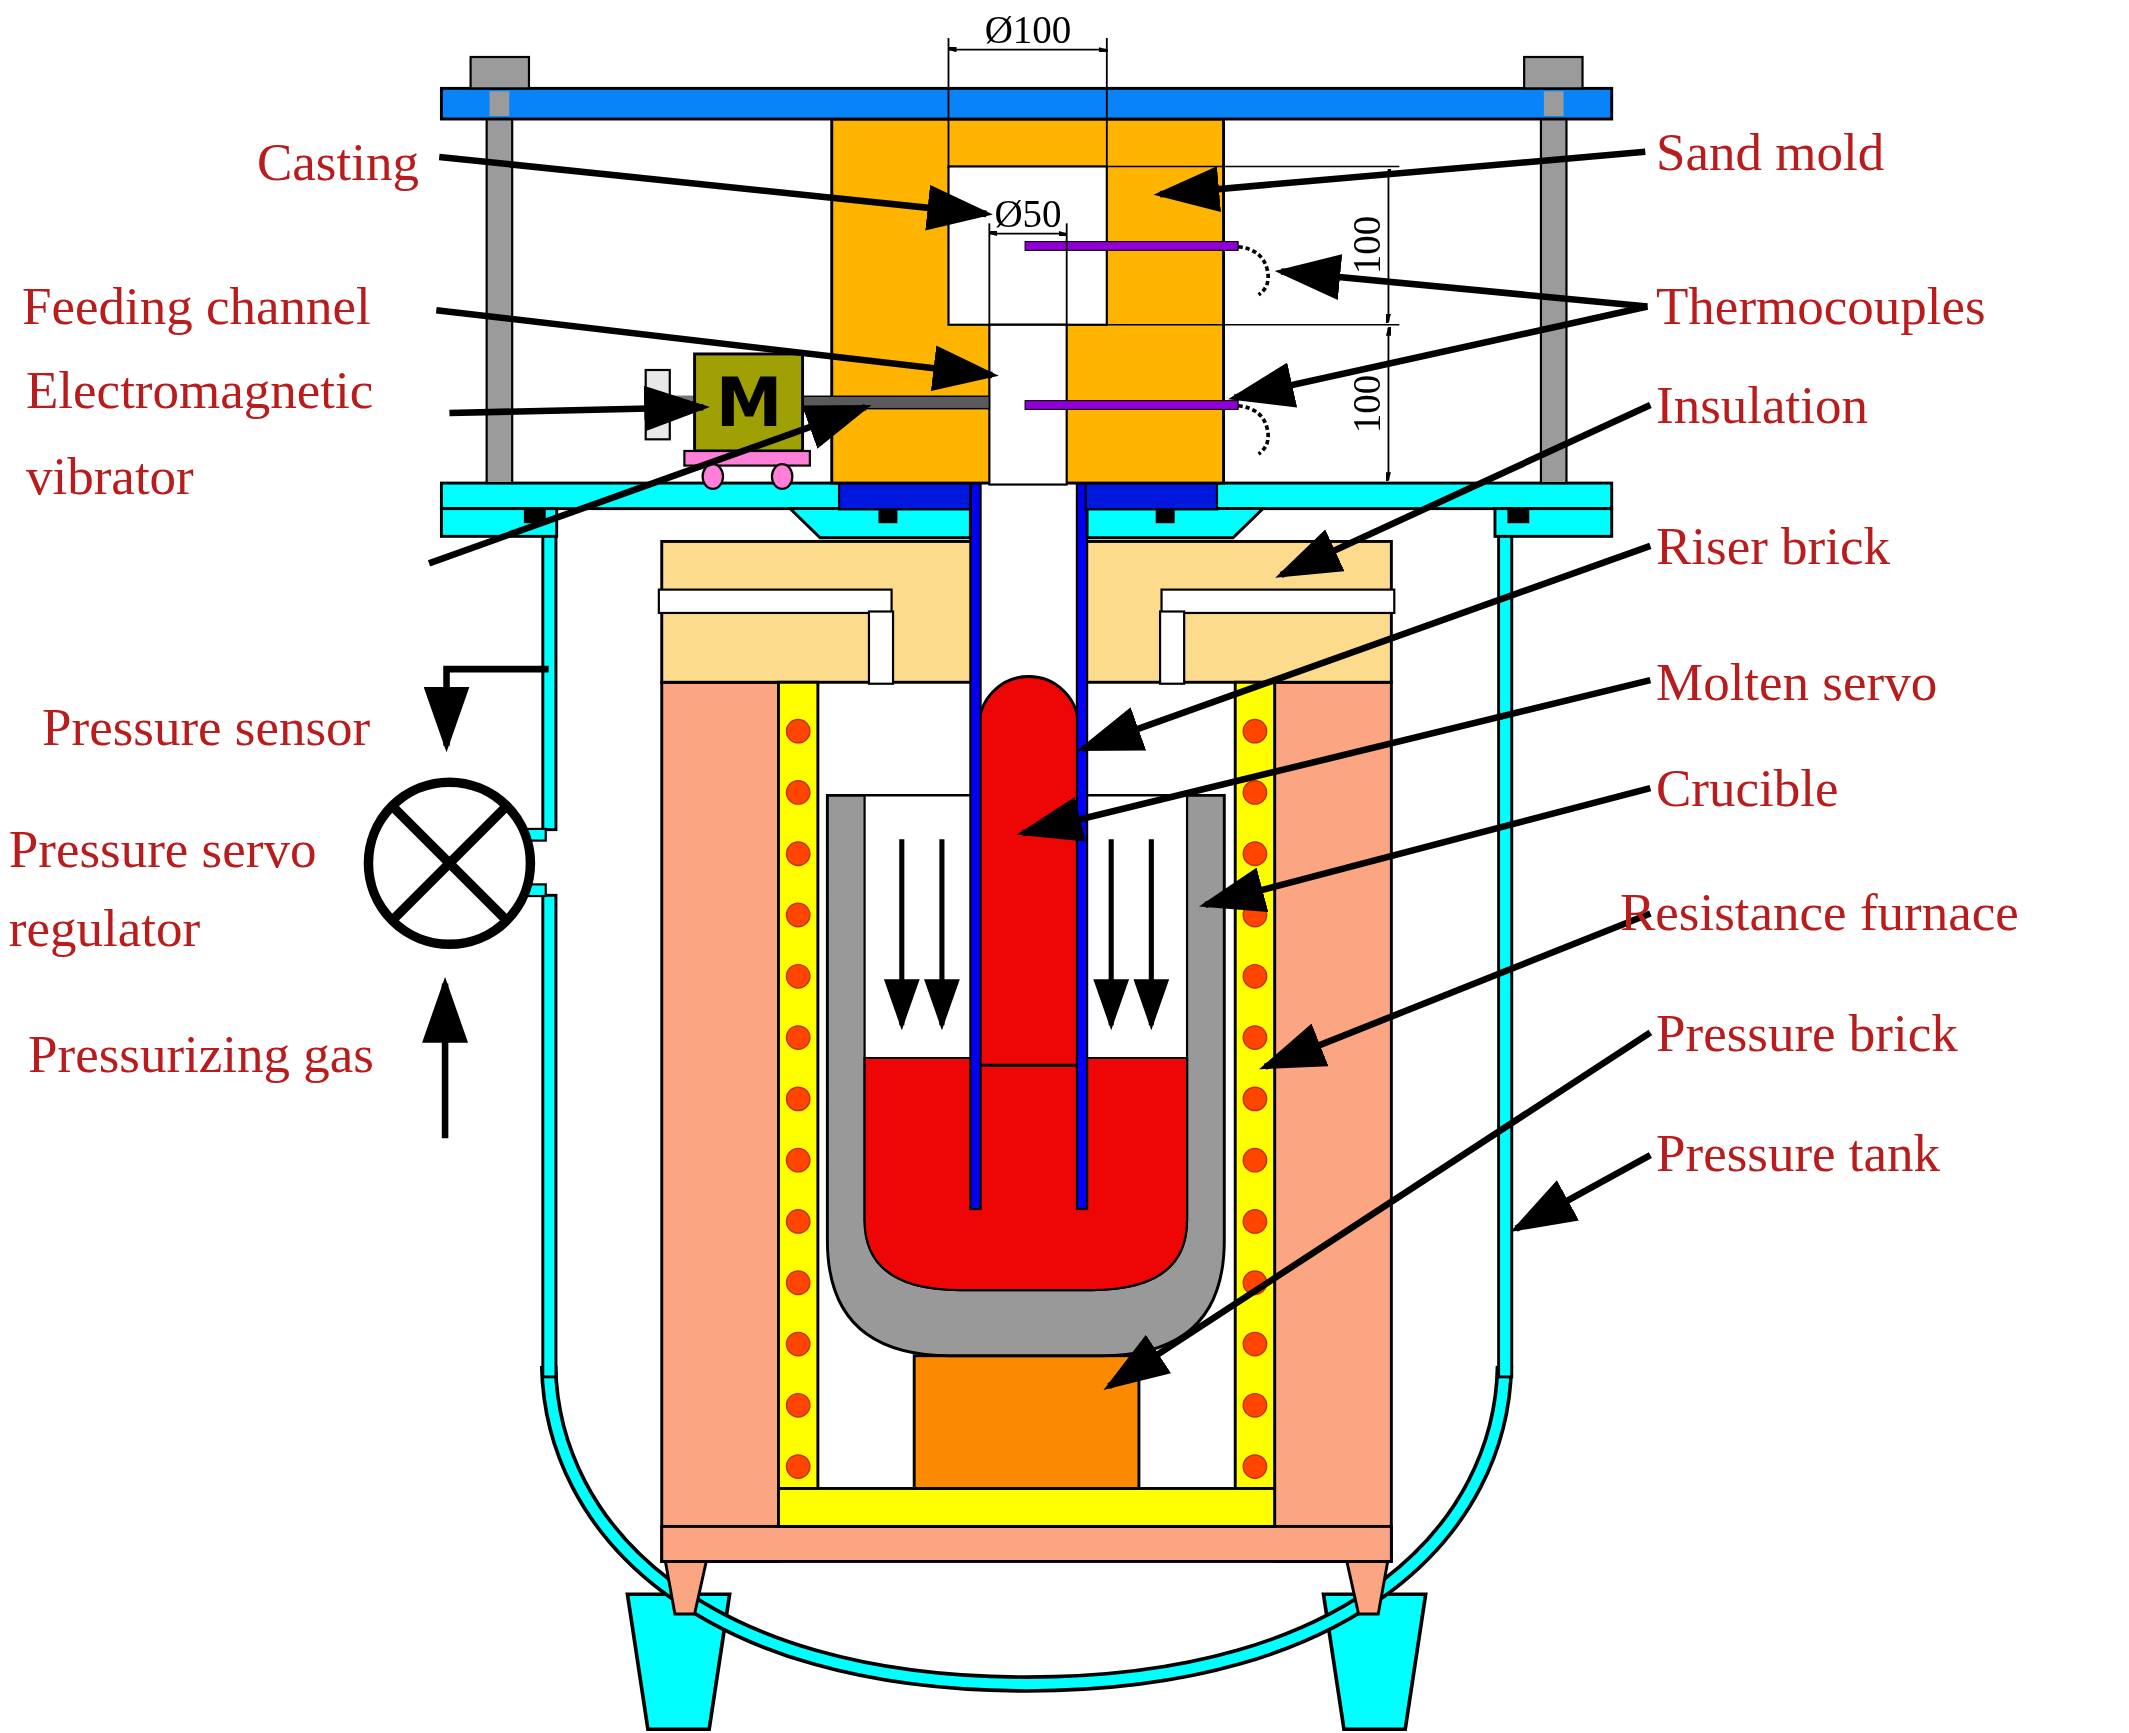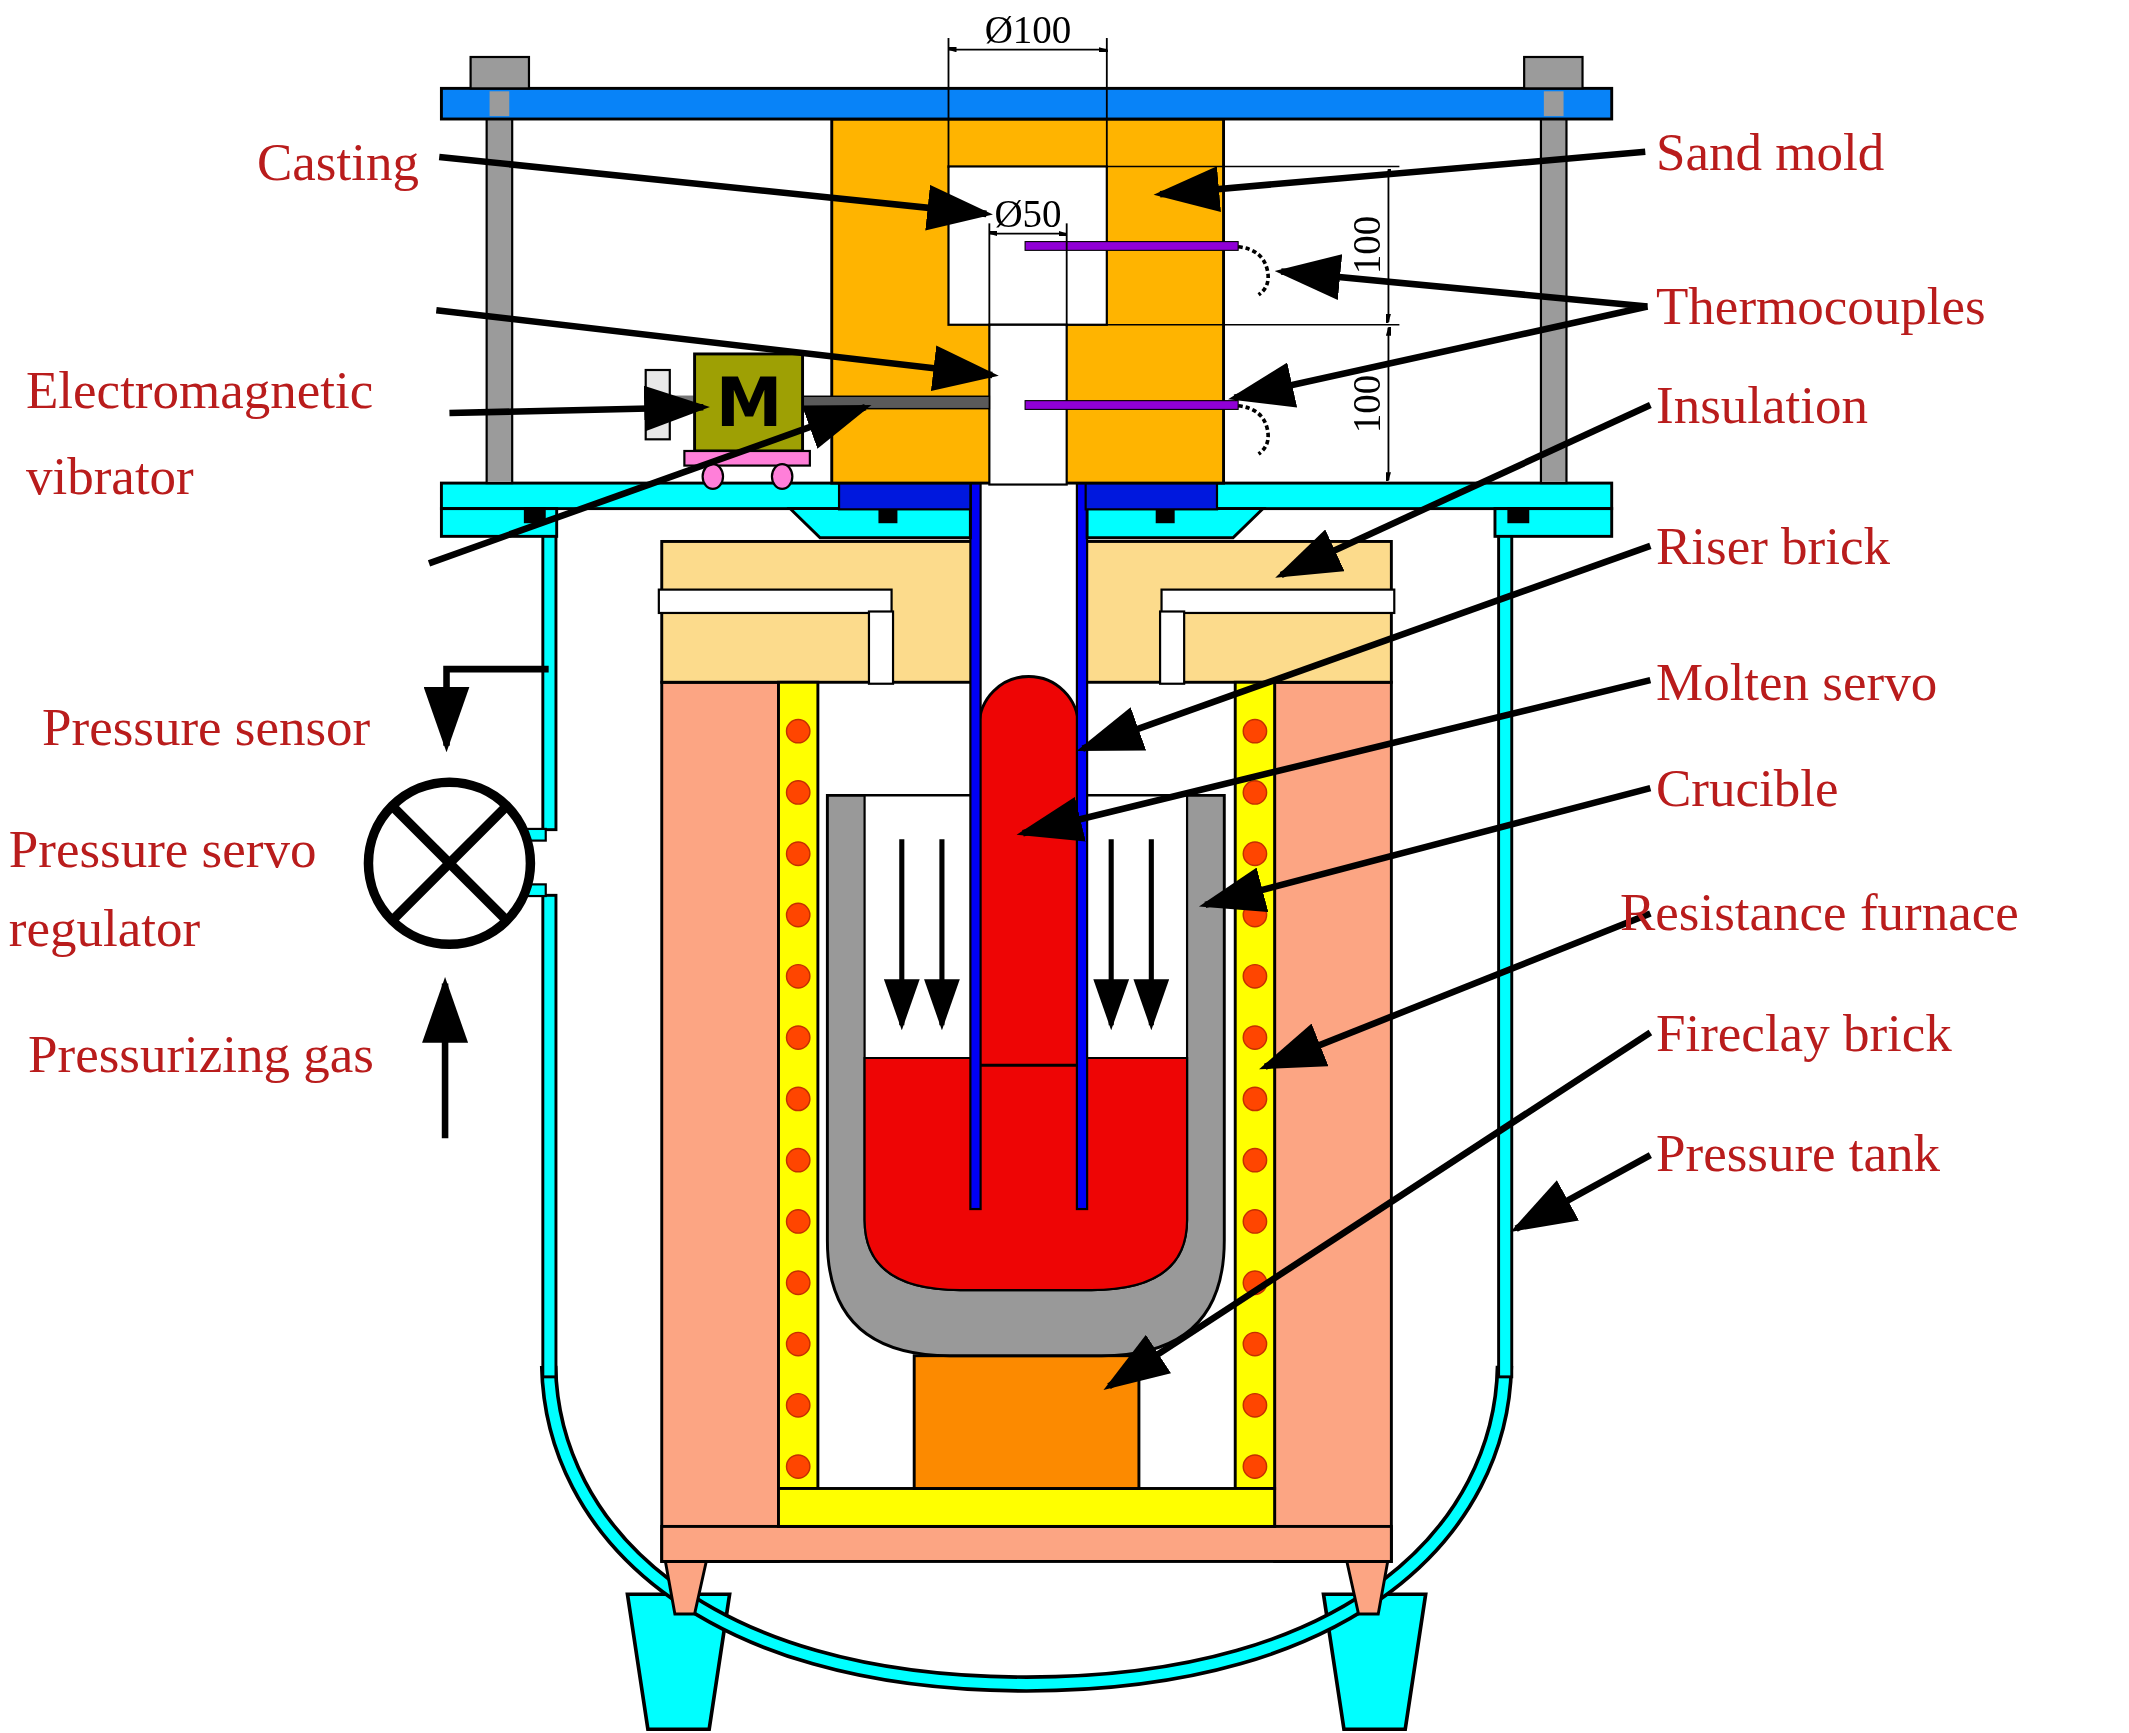--- a/index.html
+++ b/index.html
@@ -203,35 +203,36 @@
     <line x1="2262" y1="748" x2="1484" y2="1026" marker-end="url(#ah)"></line>
     <line x1="2262" y1="932" x2="1402" y2="1142" marker-end="url(#ah)"></line>
     <line x1="2262" y1="1080" x2="1652" y2="1240" marker-end="url(#ah)"></line>
     <line x1="2262" y1="1252" x2="1734" y2="1462" marker-end="url(#ah)"></line>
     <line x1="2262" y1="1415" x2="1520" y2="1900" marker-end="url(#ah)"></line>
     <line x1="2262" y1="1583" x2="2078" y2="1684" marker-end="url(#ah)"></line>
   </g>
 </svg>
 
 <div class="lbl" style="left:257px; top:162px">Casting</div>
+<div class="lbl" style="left:22px;  top:306px">Feeding channel</div>
 <div class="lbl" style="left:26px;  top:390px">Electromagnetic</div>
 <div class="lbl" style="left:26px;  top:476px">vibrator</div>
 <div class="lbl" style="left:8.8px;  top:849px">Pressure servo</div>
 <div class="lbl" style="left:42px;  top:727px">Pressure sensor</div>
 <div class="lbl" style="left:8.8px;  top:928px">regulator</div>
 <div class="lbl" style="left:28px;  top:1054px">Pressurizing gas</div>
 
 <div class="lbl" style="left:1656px; top:152px">Sand mold</div>
 <div class="lbl" style="left:1656px; top:306px">Thermocouples</div>
 <div class="lbl" style="left:1656px; top:405px">Insulation</div>
 <div class="lbl" style="left:1656px; top:546px">Riser brick</div>
 <div class="lbl" style="left:1656px; top:682px">Molten servo</div>
 <div class="lbl" style="left:1656px; top:788px">Crucible</div>
 <div class="lbl" style="left:1620px; top:912px">Resistance furnace</div>
-<div class="lbl" style="left:1656px; top:1033px">Fireclay brick</div>
+<div class="lbl" style="left:1656px; top:1033px">Pressure brick</div>
 <div class="lbl" style="left:1656px; top:1153px">Pressure tank</div>
 
 <div class="dim" style="left:1028px; top:29px">Ø100</div>
 <div class="dim" style="left:1028px; top:213px">Ø50</div>
 <div class="dim vert" style="left:1366px; top:245px">100</div>
 <div class="dim vert" style="left:1366px; top:404px">100</div>
 
 <div class="mlabel" style="left:749px; top:403px">M</div>
 
 </div>

